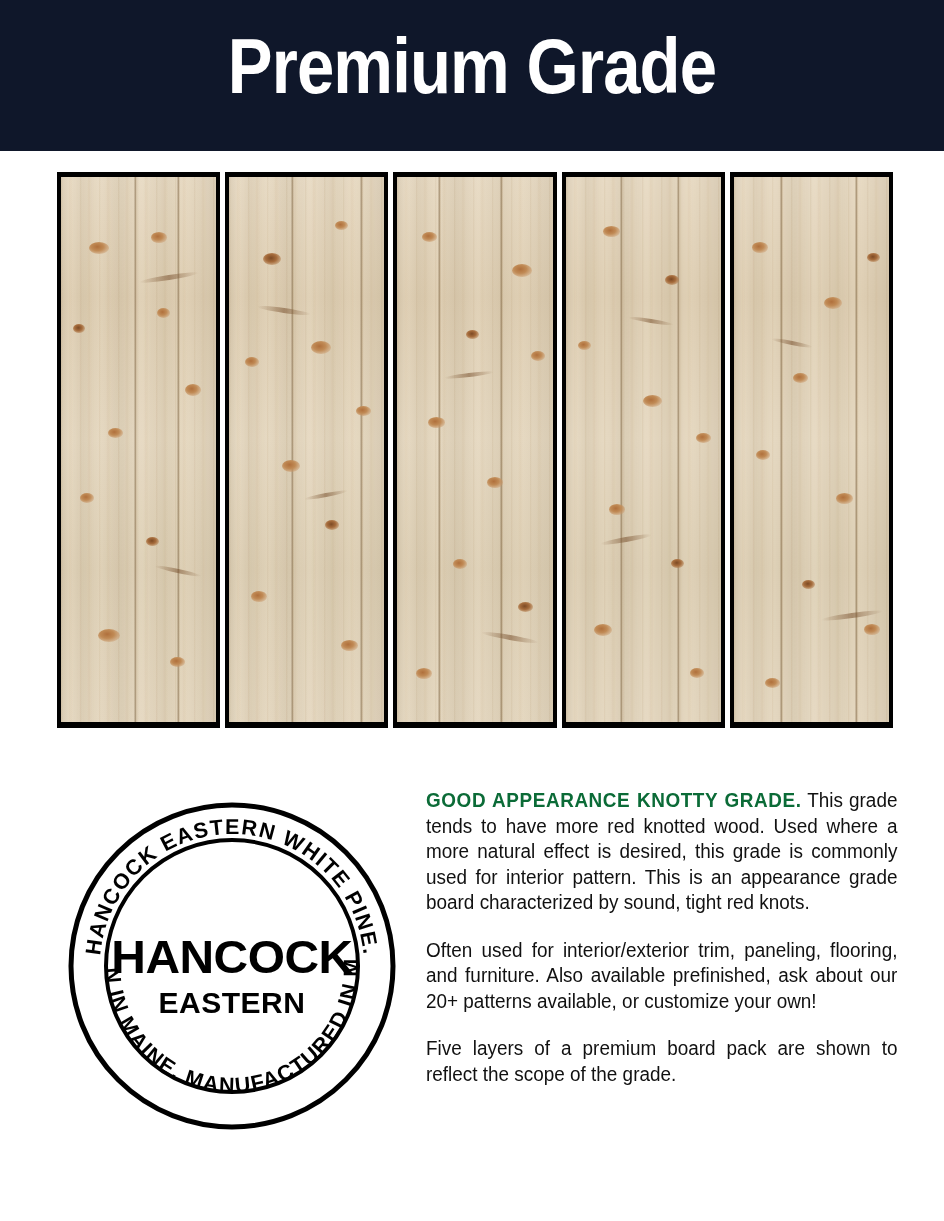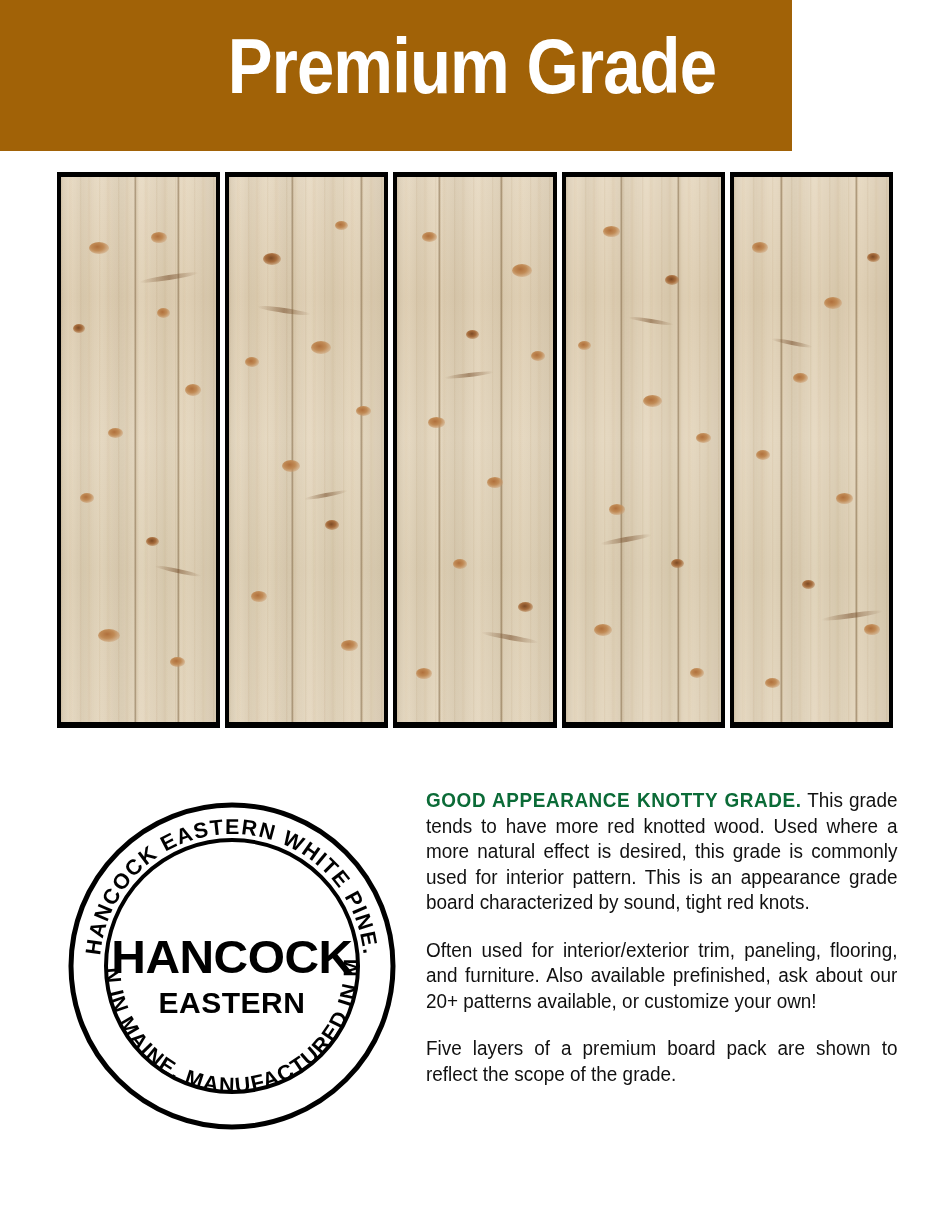--- a/index.html
+++ b/index.html
@@ -14,23 +14,23 @@
     overflow: hidden;
     font-family: "Liberation Sans", sans-serif;
     color: #000000;
   }
 
   
   #header-banner {
     position: absolute;
     left: 0;
     top: 0;
-    width: 792px;
+    width: 944px;
     height: 151px;
-    background: #a16207;
+    background: #0f172a;
   }
   #header-title {
     position: absolute;
     left: 0;
     top: 18px;
     width: 944px;
     text-align: center;
     color: #ffffff;
     font-family: "Liberation Sans Narrow", "Liberation Sans", sans-serif;
     font-weight: bold;

